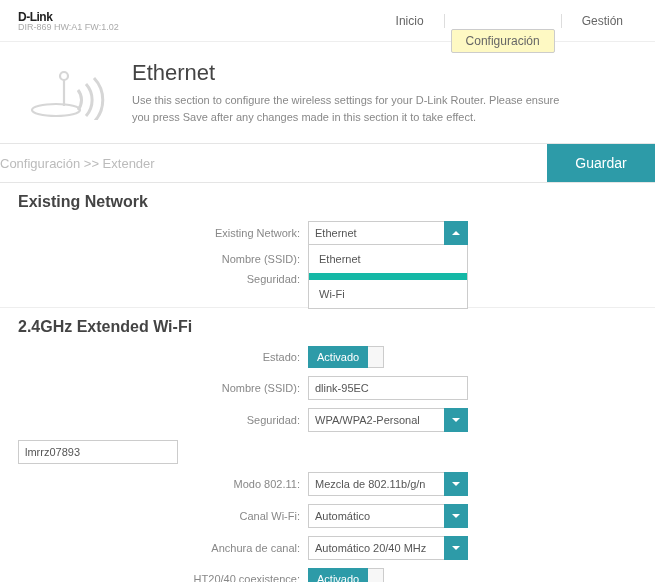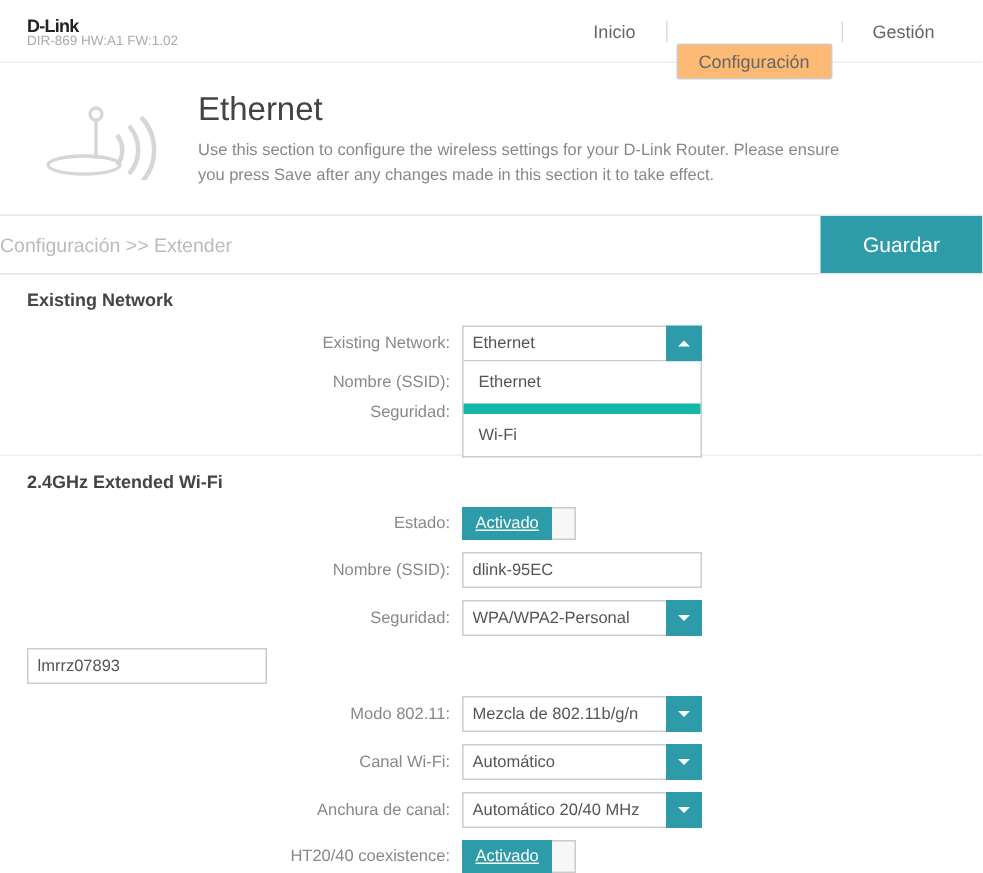--- a/index.html
+++ b/index.html
@@ -6,37 +6,37 @@
 body { font-family: Arial, Helvetica, sans-serif; font-size: 12px; color: #555; background: #fff; width: 655px; }
 .page { width: 655px; }
 
 
 .header { display: flex; align-items: center; height: 42px; padding: 0 18px; border-bottom: 1px solid #eee; }
 .logo-area { display: flex; flex-direction: column; }
 .logo { font-family: Arial Black, Arial, sans-serif; font-weight: 900; font-size: 12px; color: #222; letter-spacing: -0.5px; }
 .model { font-size: 9px; color: #aaa; margin-top: -2px; }
 .nav { margin-left: auto; display: flex; align-items: center; gap: 0; }
 .nav-item { font-size: 12px; color: #666; padding: 4px 14px; cursor: pointer; }
-.nav-item.active { background: #fdba74; border: 1px solid #ccc; border-radius: 2px; margin-top: 40px; }
+.nav-item.active { background: #fef9c3; border: 1px solid #ccc; border-radius: 2px; margin-top: 40px; }
 .nav-sep { width: 1px; height: 14px; background: #ddd; margin: 0 6px; }
 
 
 .intro { display: flex; padding: 18px 24px 18px 28px; gap: 18px; }
 .antenna-icon { flex: 0 0 auto; }
 .intro-text h1 { font-size: 22px; font-weight: normal; color: #444; margin-bottom: 6px; }
 .intro-text p { font-size: 11px; color: #888; line-height: 1.5; max-width: 430px; }
 
 
 .bc-bar { display: flex; align-items: stretch; border-top: 1px solid #e5e5e5; border-bottom: 1px solid #e5e5e5; height: 40px; }
 .bc-text { flex: 1; display: flex; align-items: center; font-size: 13px; color: #bbb; }
 .save-btn { width: 108px; background: #2d9ba8; color: #fff; display: flex; align-items: center; justify-content: center; font-size: 14px; cursor: pointer; }
 
 
 .section { padding: 10px 18px 14px; border-bottom: 1px solid #eee; }
-.section-title { font-size: 12px; font-weight: bold; color: #444; margin-bottom: 10px; }
+.section-title { font-size: 16px; font-weight: bold; color: #444; margin-bottom: 10px; }
 
 
 .row { display: flex; align-items: center; margin-bottom: 8px; }
 .row-label { width: 290px; text-align: right; padding-right: 8px; font-size: 11px; color: #888; }
 .row-input { flex: 0 0 auto; position: relative; }
 
 
 .txt { width: 136px; height: 24px; border: 1px solid #ccc; padding: 0 6px; font-size: 11px; color: #555; background: #fff; }
 
 
@@ -45,21 +45,21 @@
 .combo-arrow { width: 24px; height: 24px; background: #2d9ba8; display: flex; align-items: center; justify-content: center; cursor: pointer; }
 .combo-arrow svg { width: 10px; height: 10px; fill: #fff; }
 
 
 .dropdown { position: absolute; top: 24px; left: 0; width: 160px; background: #fff; border: 1px solid #ccc; border-top: none; z-index: 10; }
 .dropdown-item { padding: 8px 10px; font-size: 11px; color: #555; cursor: pointer; border-top: 7px solid #14b8a6; }
 .dropdown-item:first-child { border-top: none; }
 
 
 .toggle { display: flex; align-items: center; }
-.toggle-on { height: 22px; background: #2d9ba8; color: #fff; font-size: 11px; padding: 0 8px; display: flex; align-items: center; border: 1px solid #2d9ba8; text-decoration: underline; }
+.toggle-on { height: 22px; background: #2d9ba8; color: #fff; font-size: 11px; padding: 0 8px; display: flex; align-items: center; border: 1px solid #2d9ba8; }
 .toggle-knob { width: 16px; height: 22px; background: #f7f7f7; border: 1px solid #ccc; border-left: none; }
 </style>
 </head>
 <body>
 
 <div class="page">
 
   <div class="header">
     <div class="logo-area">
       <div class="logo">D-Link</div>

